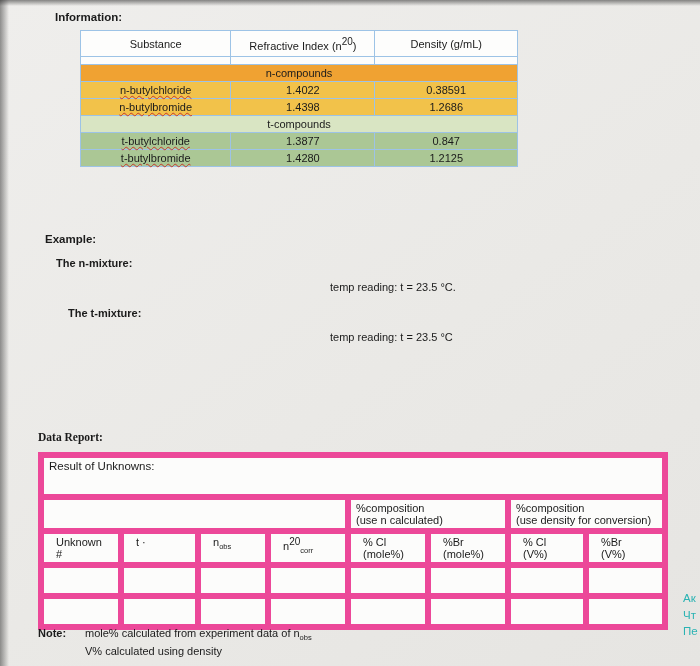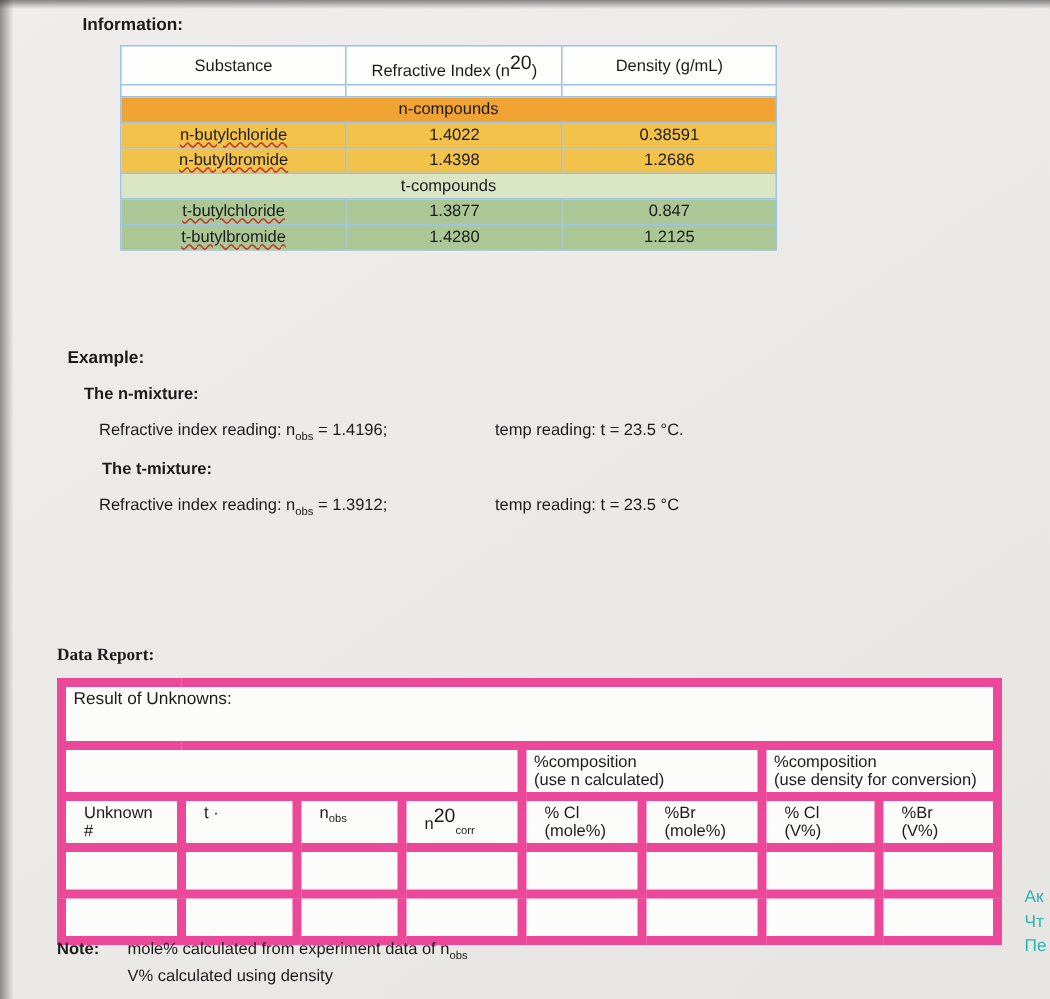--- a/index.html
+++ b/index.html
@@ -28,21 +28,21 @@
     text-align:center; vertical-align:middle; }
   .info-table tr.head td   { height:26px; background:#fdfdfc; }
   .info-table tr.gap td    { height:8px;  background:#fdfdfc; }
   .info-table tr.sec-n td  { background:#f0a232; }
   .info-table tr.row-n td  { background:#f2c24a;margin-top:20px; }
   .info-table tr.sec-t td  { background:#d9e5c3; }
   .info-table tr.row-t td  { background:#abc795; }
   .redu { text-decoration-line:underline; text-decoration-style:wavy;
     text-decoration-color:#c23a2e; text-decoration-thickness:1px; }
 
-  sup { font-size:13px; vertical-align:super; }
+  sup { font-size:10px; vertical-align:super; }
   sub { font-size:7.5px; vertical-align:sub; }
 
   
   .report-table { position:absolute; left:38px; top:452px; width:624px;
     border-collapse:collapse; font-size:11px; background:#fcfcfb; table-layout:fixed; }
   .report-table td { border:6px solid #ec4899; vertical-align:top; padding:2px 5px; }
   .report-table tr.title-row td { height:42px; font-size:11.5px; }
   .report-table tr.group-row td { height:30px; font-size:11px; }
   .report-table tr.colhead-row td { height:32px;padding-left:12px; }
   .report-table tr.body-row td { height:31px; }
@@ -109,30 +109,24 @@
       <td>1.4280</td>
       <td>1.2125</td>
     </tr>
   </tbody>
     </table>
 
   <div class="abs bold fs12" style="left:45px; top:233px;">Example:</div>
 
   <div class="abs bold fs11" style="left:56px; top:257px;">The n-mixture:</div>
 
-  <div class="abs fs11" style="left:66px; top:281px;">
-    <span>Refractive index reading: n</span><sub>obs</sub><span> = 1.4196;</span>
-  </div>
   <div class="abs fs11" style="left:330px; top:281px;">temp reading: t = 23.5 °C.</div>
 
   <div class="abs bold fs11" style="left:56px; top:307px;margin-left:12px;">The t-mixture:</div>
 
-  <div class="abs fs11" style="left:66px; top:331px;">
-    <span>Refractive index reading: n</span><sub>obs</sub><span> = 1.3912;</span>
-  </div>
   <div class="abs fs11" style="left:330px; top:331px;">temp reading: t = 23.5 °C</div>
 
   <div class="abs bold fs12" style="left:38px; top:431px;font-family:Liberation Serif, serif;">Data Report:</div>
 
   <table class="report-table">
     <colgroup>
       <col style="width:80px">
         <col style="width:77px">
         <col style="width:70px">
         <col style="width:80px">

